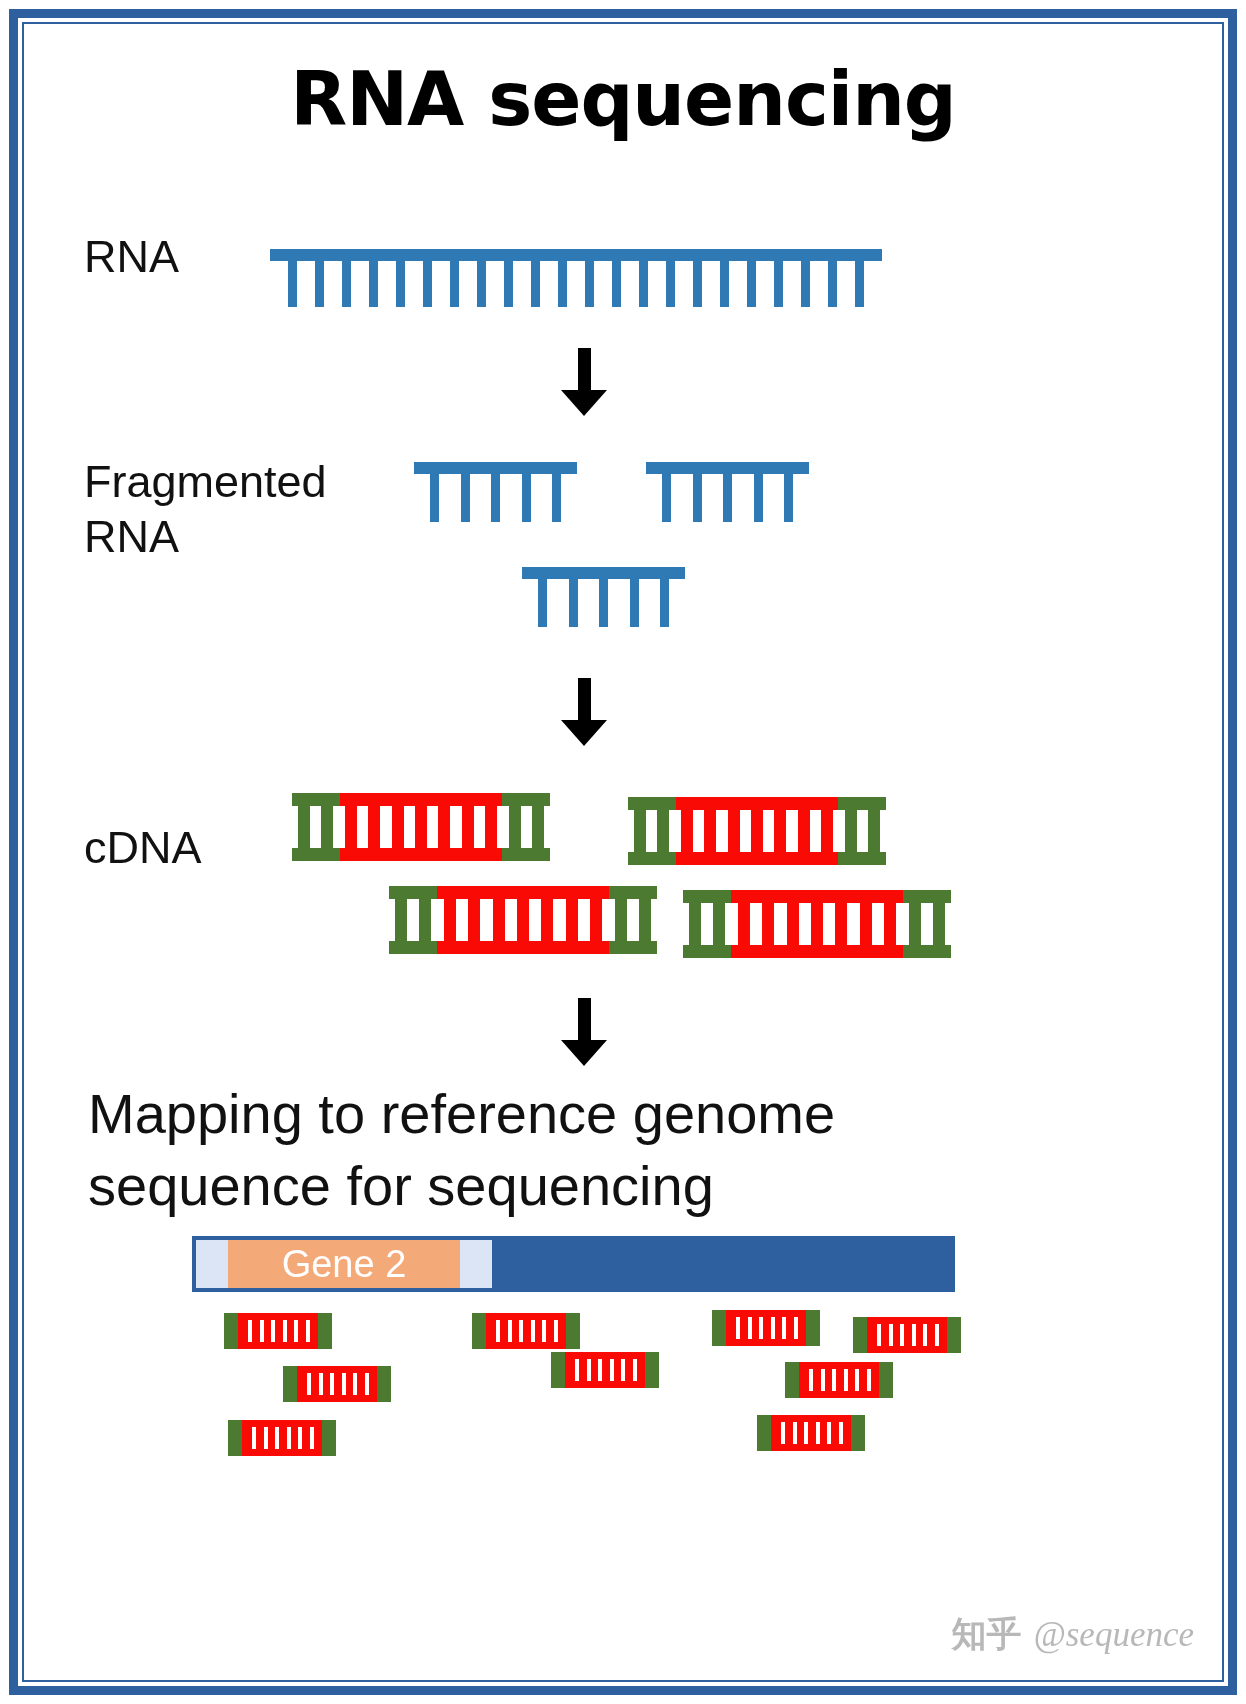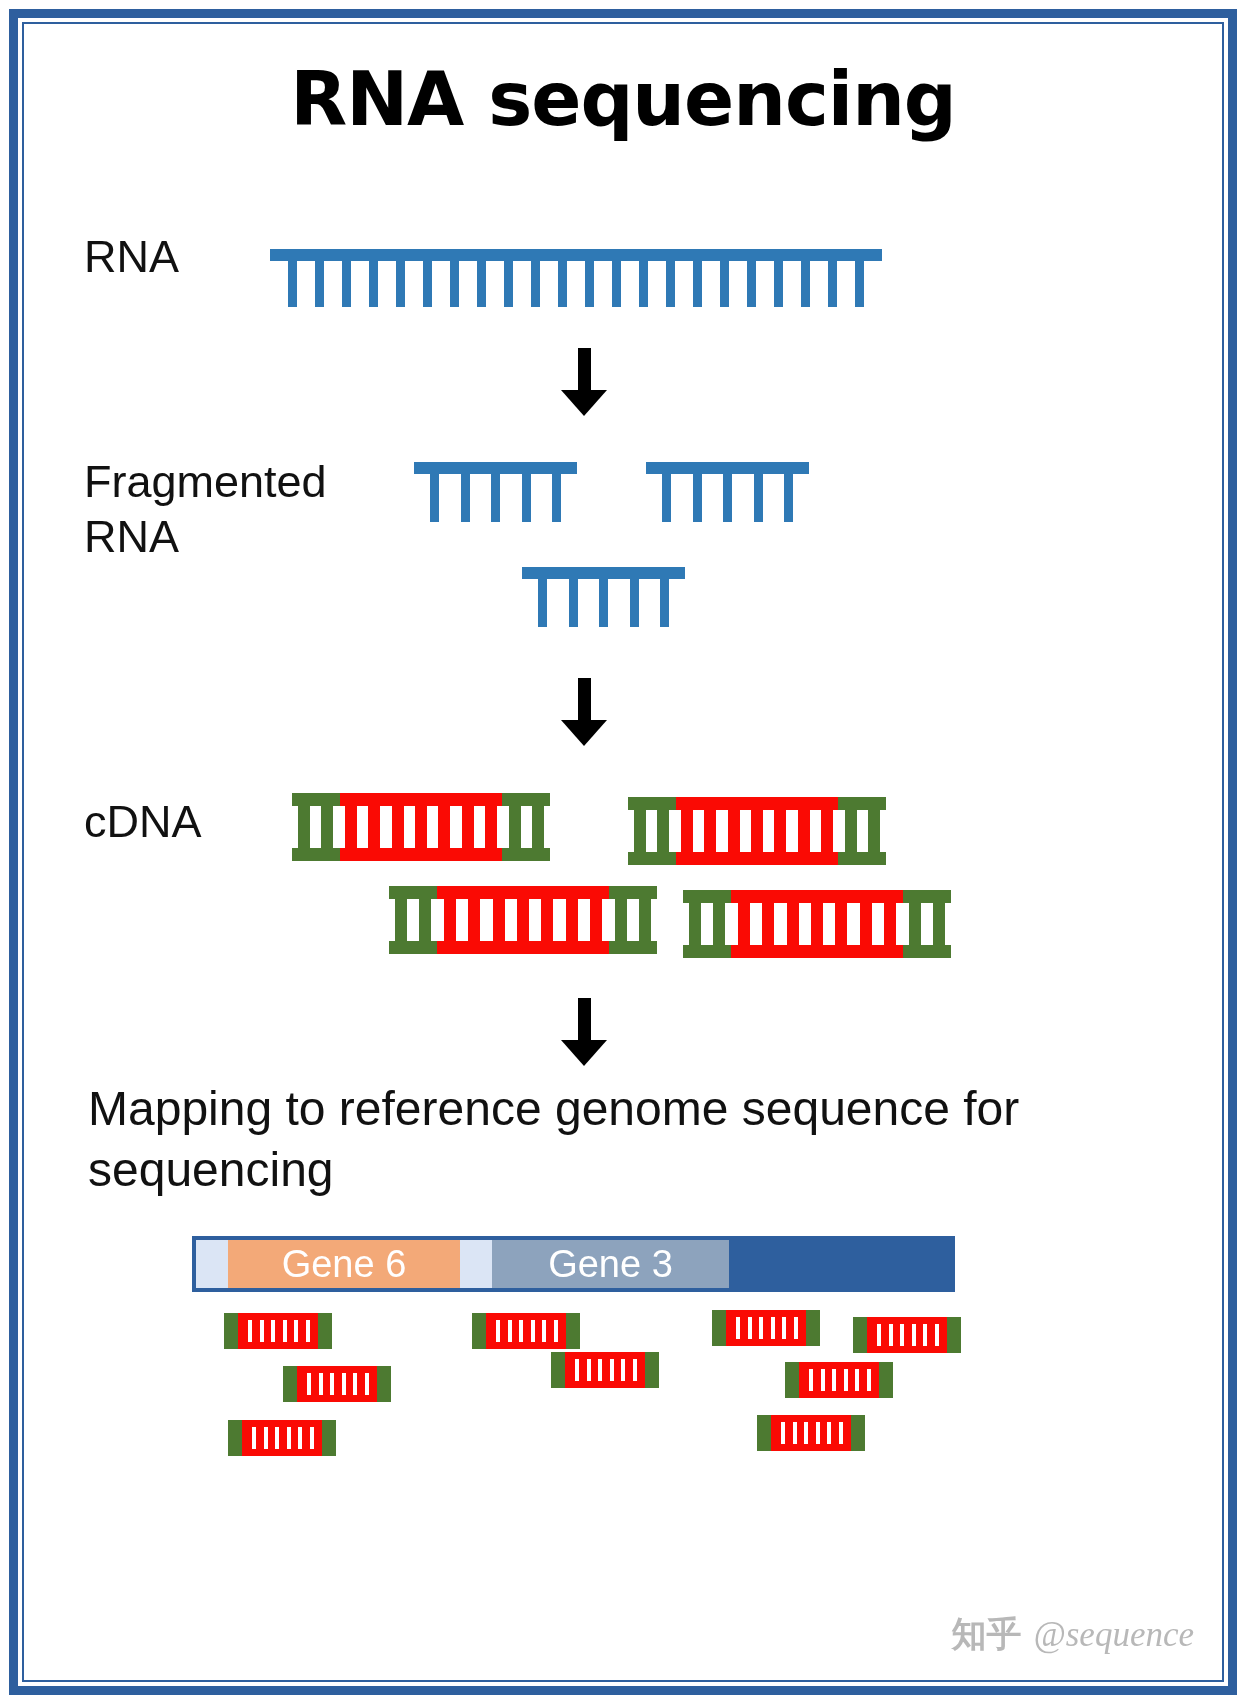--- a/index.html
+++ b/index.html
@@ -57,28 +57,28 @@
   .stage-label {
     position: absolute;
     font-size: 45px;
     color: #111111;
     font-family: "Liberation Sans", sans-serif;
     line-height: 1.22;
     white-space: pre-line;
   }
   #label-rna   { left: 84px;  top: 230px; }
   #label-frag  { left: 84px;  top: 455px; }
-  #label-cdna  { left: 84px;  top: 795px; text-align: right; }
+  #label-cdna  { left: 84px;  top: 821px; text-align: right; }
 
   #mapping-text {
     position: absolute;
     left: 88px;
     top: 1078px;
     width: 1000px;
-    font-size: 48px;
+    font-size: 56px;
     color: #111111;
     line-height: 1.28;
     font-family: "Liberation Sans", sans-serif;
   }
 
   
   .arrow {
     position: absolute;
     width: 46px;
   }
@@ -394,26 +394,23 @@
   <div class="arrow" id="arrow3">
     <div class="shaft"></div>
     <div class="head"></div>
   </div>
 
   <div id="mapping-text">Mapping to reference genome sequence for sequencing</div>
 
   <div id="gene-bar">
       <div class="gene-seg gene-gap" style="background: rgb(219, 229, 245); width: 32px;"></div>
       <div class="gene-seg" style="background: rgb(243, 169, 120); width: 232px;">
-        <span>Gene 6</span>
+        <span>Gene 2</span>
       </div>
       <div class="gene-seg gene-gap" style="background: rgb(219, 229, 245); width: 32px;"></div>
-      <div class="gene-seg" style="background: rgb(141, 163, 189); width: 237px;">
-        <span>Gene 3</span>
-      </div>
     </div>
 
   <div id="reads-layer">
       <div class="read" style="left: 224px; top: 1313px; width: 108px;">
         <div class="cap" style="left: 0px; width: 22px;"></div>
         <div class="cap" style="left: 86px; width: 22px;"></div>
         <div class="body" style="left: 14px; width: 80px;"></div>
         <div class="tick" style="left: 24px;"></div>
         <div class="tick" style="left: 35.6px;"></div>
         <div class="tick" style="left: 47.2px;"></div>

